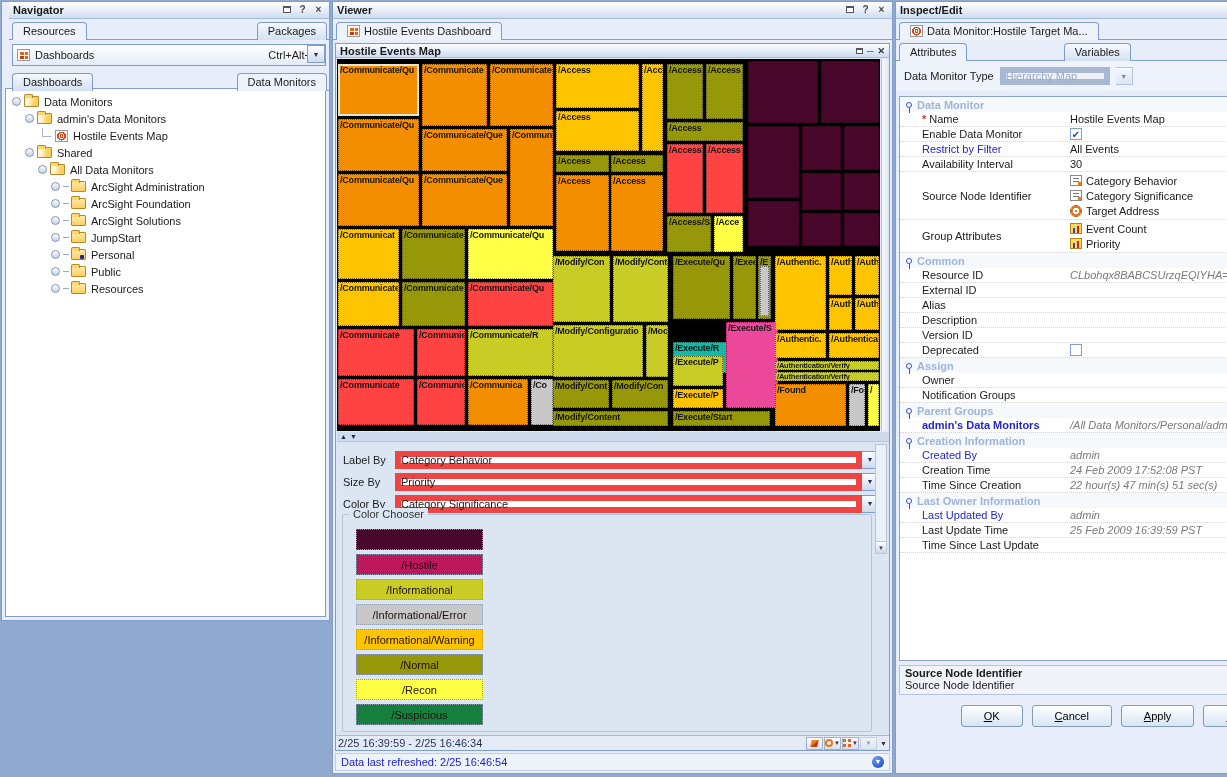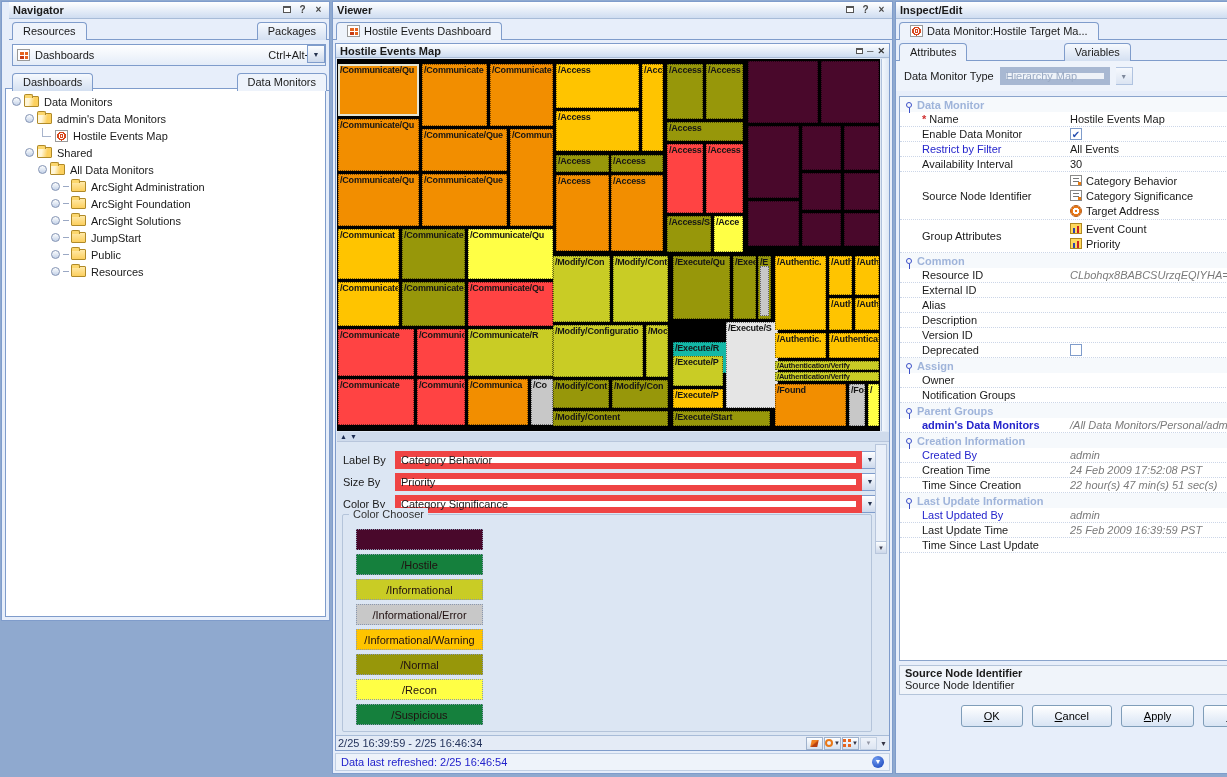--- a/index.html
+++ b/index.html
@@ -205,20 +205,26 @@
         <span class="handle"></span>
         <span class="twig"></span>
         <span class="i-folder"></span>
         <span class="lbl">ArcSight Solutions</span>
       </div>
       <div class="tree-row" style="padding-left: 45px;">
         <span class="handle"></span>
         <span class="twig"></span>
         <span class="i-folder"></span>
         <span class="lbl">JumpStart</span>
+      </div>
+      <div class="tree-row" style="padding-left: 45px;">
+        <span class="handle"></span>
+        <span class="twig"></span>
+        <span class="i-folder lock"></span>
+        <span class="lbl">Personal</span>
       </div>
       <div class="tree-row" style="padding-left: 45px;">
         <span class="handle"></span>
         <span class="twig"></span>
         <span class="i-folder"></span>
         <span class="lbl">Public</span>
       </div>
       <div class="tree-row" style="padding-left: 45px;">
         <span class="handle"></span>
         <span class="twig"></span>
@@ -303,21 +309,21 @@
         <div class="cell" style="left: 216px; top: 266px; width: 90px; height: 52px; background: rgb(201, 204, 37);">/Modify/Configuratio</div>
         <div class="cell" style="left: 309px; top: 266px; width: 22px; height: 52px; background: rgb(201, 204, 37);">/Moc</div>
         <div class="cell" style="left: 216px; top: 321px; width: 56px; height: 28px; background: rgb(151, 151, 10);">/Modify/Cont</div>
         <div class="cell" style="left: 275px; top: 321px; width: 56px; height: 28px; background: rgb(151, 151, 10);">/Modify/Con</div>
         <div class="cell" style="left: 216px; top: 352px; width: 115px; height: 15px; background: rgb(151, 151, 10);">/Modify/Content</div>
         <div class="cell" style="left: 336px; top: 197px; width: 57px; height: 63px; background: rgb(151, 151, 10);">/Execute/Qu</div>
         <div class="cell" style="left: 396px; top: 197px; width: 23px; height: 63px; background: rgb(151, 151, 10);">/Exec</div>
         <div class="cell" style="left: 421px; top: 197px; width: 13px; height: 63px; background: rgb(151, 151, 10);">/E</div>
         <div class="cell" style="left: 423px; top: 207px; width: 9px; height: 50px; background: rgb(200, 200, 200);"></div>
         <div class="cell" style="left: 336px; top: 263px; width: 72px; height: 31px; background: #14b8a6; margin-top: 20px;">/Execute/R</div>
-        <div class="cell" style="left: 389px; top: 263px; width: 52px; height: 86px; background: #e5e5e5;">/Execute/S</div>
+        <div class="cell" style="left: 389px; top: 263px; width: 52px; height: 86px; background: #ec4899;">/Execute/S</div>
         <div class="cell" style="left: 336px; top: 297px; width: 50px; height: 30px; background: rgb(201, 204, 37);">/Execute/P</div>
         <div class="cell" style="left: 336px; top: 330px; width: 50px; height: 19px; background: rgb(255, 196, 0);">/Execute/P</div>
         <div class="cell" style="left: 336px; top: 352px; width: 97px; height: 15px; background: rgb(151, 151, 10);">/Execute/Start</div>
         <div class="cell" style="left: 438px; top: 197px; width: 51px; height: 74px; background: rgb(255, 196, 0);">/Authentic.</div>
         <div class="cell" style="left: 492px; top: 197px; width: 23px; height: 39px; background: rgb(255, 196, 0);">/Auth</div>
         <div class="cell" style="left: 518px; top: 197px; width: 24px; height: 39px; background: rgb(255, 196, 0);">/Auth</div>
         <div class="cell" style="left: 492px; top: 239px; width: 23px; height: 32px; background: rgb(255, 196, 0);">/Auth</div>
         <div class="cell" style="left: 518px; top: 239px; width: 24px; height: 32px; background: rgb(255, 196, 0);">/Auth</div>
         <div class="cell" style="left: 438px; top: 274px; width: 51px; height: 25px; background: rgb(255, 196, 0);">/Authentic.</div>
         <div class="cell" style="left: 492px; top: 274px; width: 50px; height: 25px; background: rgb(255, 196, 0);">/Authenticat</div>
@@ -352,21 +358,21 @@
       <div class="ctl-row" style="top:52px;">
         <span class="clabel">Color By</span>
         <span class="combo">
             <span>Category Significance</span>
           </span>
         <span class="combo-btn">▼</span>
       </div>
       <div id="chooser">
         <span id="chooser-legend">Color Chooser</span>
       <div class="swatch" style="top: 14px; background: rgb(73, 8, 43);"></div>
-          <div class="swatch" style="top: 39px; background: #15803d;">/Hostile</div>
+          <div class="swatch" style="top: 39px; background: #be185d;">/Hostile</div>
           <div class="swatch" style="top: 64px; background: rgb(201, 204, 37);">/Informational</div>
           <div class="swatch" style="top: 89px; background: rgb(200, 200, 200);">/Informational/Error</div>
           <div class="swatch" style="top: 114px; background: rgb(255, 196, 0);">/Informational/Warning</div>
           <div class="swatch" style="top: 139px; background: rgb(151, 151, 10);">/Normal</div>
           <div class="swatch" style="top: 164px; background: rgb(255, 255, 69);">/Recon</div>
           <div class="swatch" style="top: 189px; background: #15803d;">/Suspicious</div>
         </div>
       <div id="ctl-scroll">
         <div class="down">▼</div>
       </div>
@@ -577,21 +583,21 @@
         <div class="attr-value italic">24 Feb 2009 17:52:08 PST</div>
       </div>
       <div class="attr-row">
         <div class="attr-label">
           <span>Time Since Creation</span>
         </div>
         <div class="attr-value italic">22 hour(s) 47 min(s) 51 sec(s)</div>
       </div>
       <div class="sec-header">
         <span class="key"></span>
-        <span class="sec-title">Last Update Information</span>
+        <span class="sec-title">Last Owner Information</span>
       </div>
       <div class="attr-row">
         <div class="attr-label">
           <span class="blue-link">Last Updated By</span>
         </div>
         <div class="attr-value italic">admin</div>
       </div>
       <div class="attr-row">
         <div class="attr-label">
           <span>Last Update Time</span>

